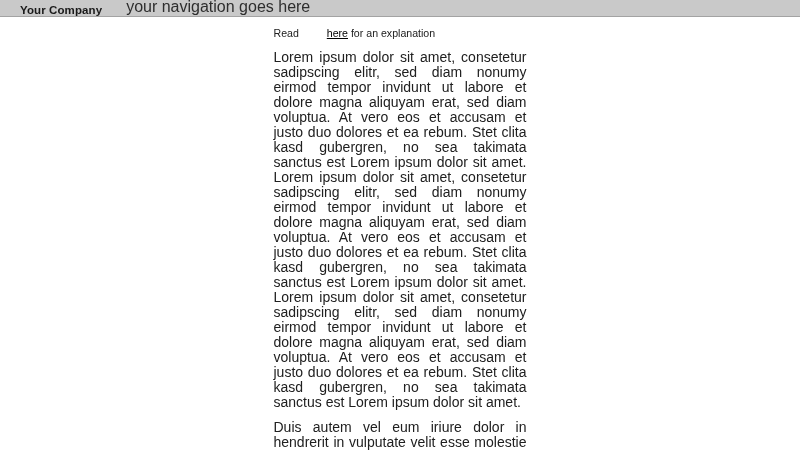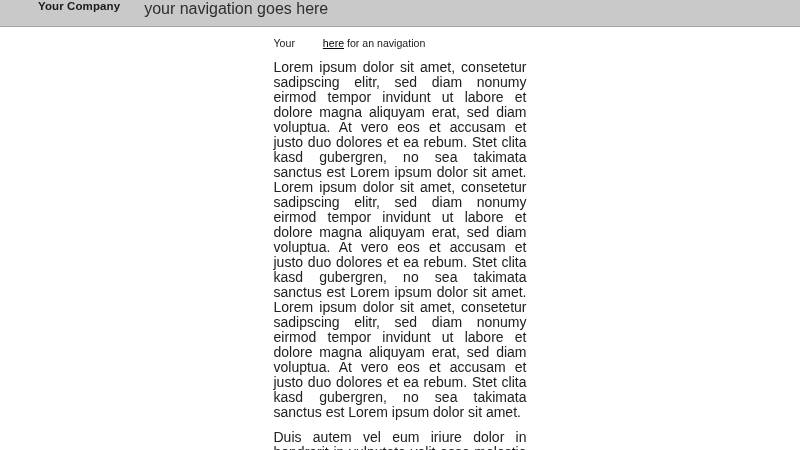--- a/index.html
+++ b/index.html
@@ -7,26 +7,26 @@
     padding: 0;
     width: 800px;
     height: 450px;
     overflow: hidden;
     background: var(--page-bg, #ffffff);
     font-family: "Liberation Sans", "DejaVu Sans", sans-serif;
   }
   
   .topbar {
     box-sizing: border-box;
-    height: 27px;
+    height: 17px;
     background: var(--header-bg, #c9c9c9);
     border-bottom: 1px solid var(--header-border, #a3a3a3);
     display: flex;
-    align-items: flex-start;
-    padding-left: 38px;
+    align-items: flex-end;
+    padding-left: 20px;
   }
   .company {
     font-size: 11.5px;
     font-weight: bold;
     color: #1a1a1a;
     letter-spacing: 0.1px;
   }
   .navtext {
     font-size: 16px;
     color: #2e2e2e;
@@ -67,20 +67,20 @@
 </head>
 <body>
 
 <header class="topbar">
   <span class="company">Your Company</span>
   <span class="navtext">your navigation goes here</span>
 </header>
 
 <main class="content">
 
-  <p class="intro"><span>Your </span><a href="#">here</a><span> for an navigation</span></p>
+  <p class="intro"><span>Read </span><a href="#">here</a><span> for an explanation</span></p>
 
   <p class="body-par">Lorem ipsum dolor sit amet, consetetur sadipscing elitr, sed diam nonumy eirmod tempor invidunt ut labore et dolore magna aliquyam erat, sed diam voluptua. At vero eos et accusam et justo duo dolores et ea rebum. Stet clita kasd gubergren, no sea takimata sanctus est Lorem ipsum dolor sit amet. Lorem ipsum dolor sit amet, consetetur sadipscing elitr, sed diam nonumy eirmod tempor invidunt ut labore et dolore magna aliquyam erat, sed diam voluptua. At vero eos et accusam et justo duo dolores et ea rebum. Stet clita kasd gubergren, no sea takimata sanctus est Lorem ipsum dolor sit amet. Lorem ipsum dolor sit amet, consetetur sadipscing elitr, sed diam nonumy eirmod tempor invidunt ut labore et dolore magna aliquyam erat, sed diam voluptua. At vero eos et accusam et justo duo dolores et ea rebum. Stet clita kasd gubergren, no sea takimata sanctus est Lorem ipsum dolor sit amet.</p>
 
   <p class="body-par">Duis autem vel eum iriure dolor in hendrerit in vulputate velit esse molestie consequat, vel illum dolore eu feugiat nulla facilisis at vero eros et accumsan et iusto odio dignissim qui blandit praesent luptatum zzril delenit augue duis dolore te feugait nulla facilisi. Lorem ipsum dolor sit amet, consectetuer adipiscing elit, sed diam nonummy nibh euismod tincidunt ut laoreet dolore magna aliquam erat volutpat.</p>
 
   <p class="body-par">Ut wisi enim ad minim veniam, quis nostrud exerci tation ullamcorper suscipit lobortis nisl ut aliquip ex ea commodo consequat. Duis autem vel eum iriure dolor in hendrerit in vulputate velit esse molestie consequat, vel illum dolore eu feugiat nulla facilisis at vero eros et accumsan et iusto odio dignissim qui blandit praesent luptatum zzril delenit augue duis dolore te feugait nulla facilisi.</p>
 </main>
 
 </body></html>

